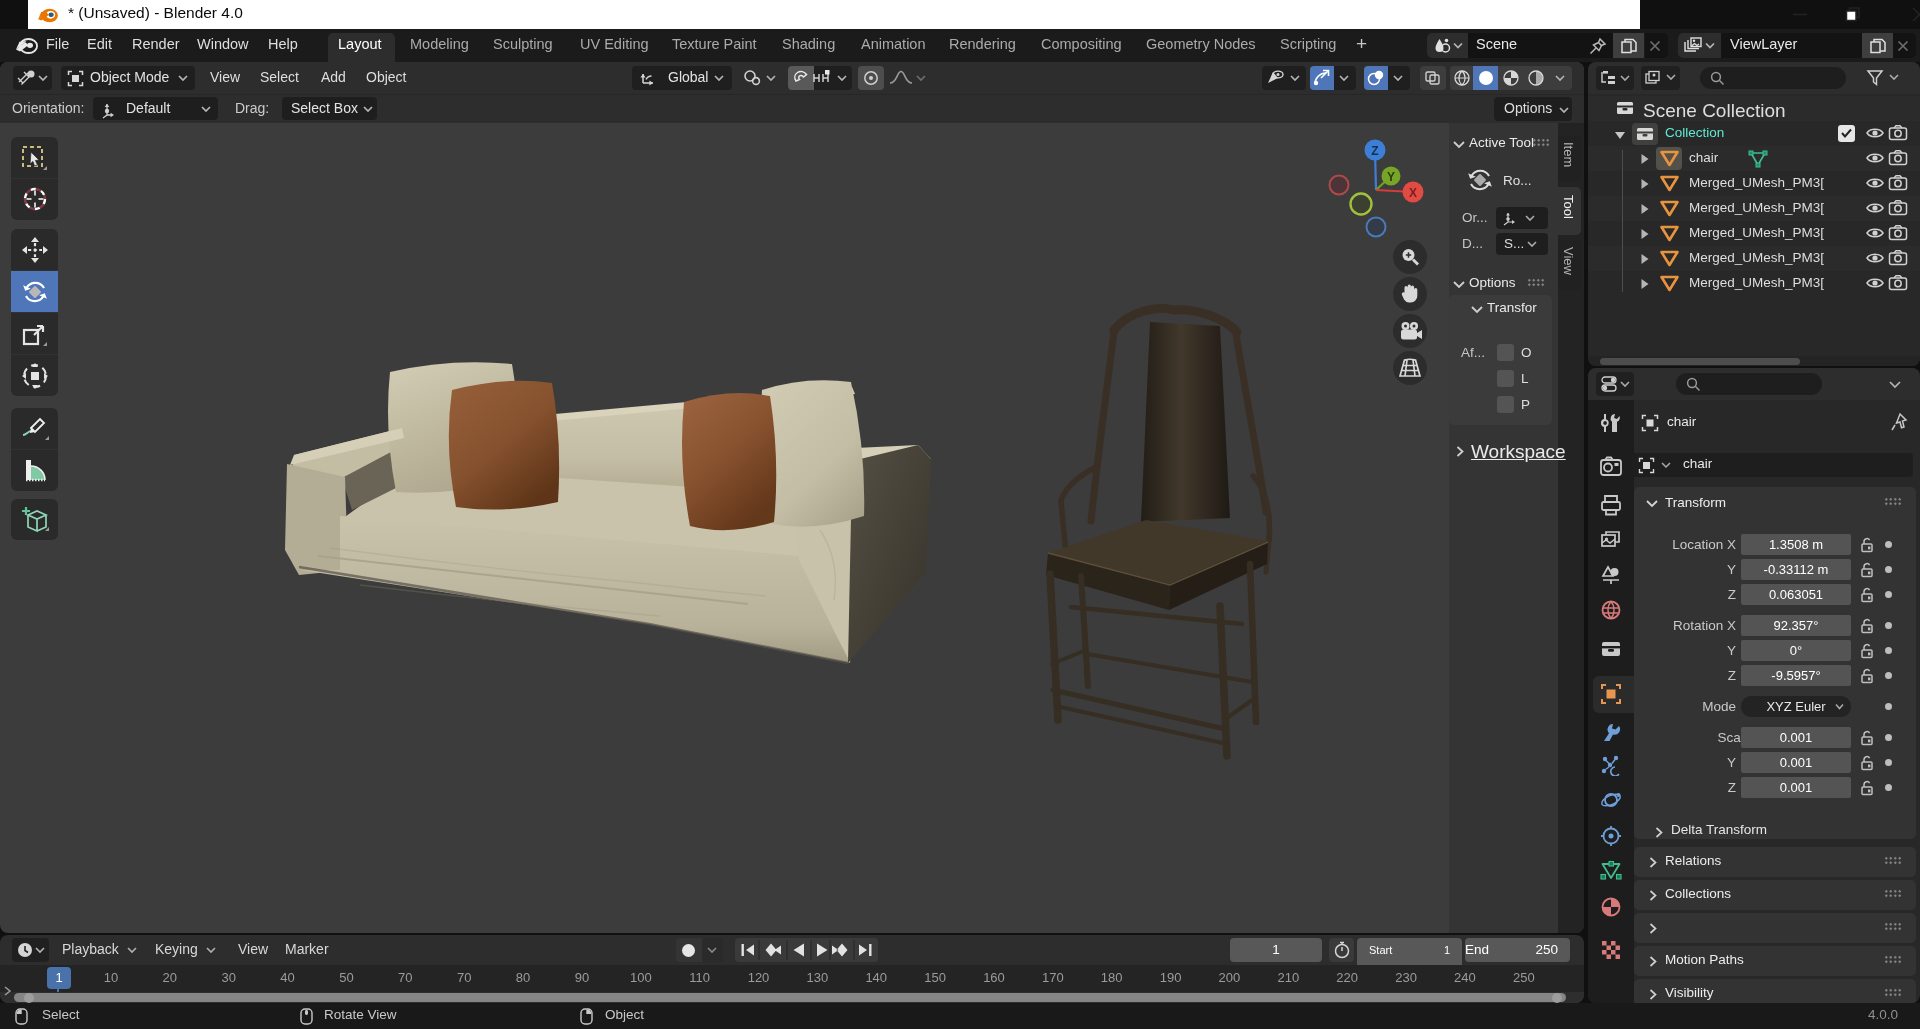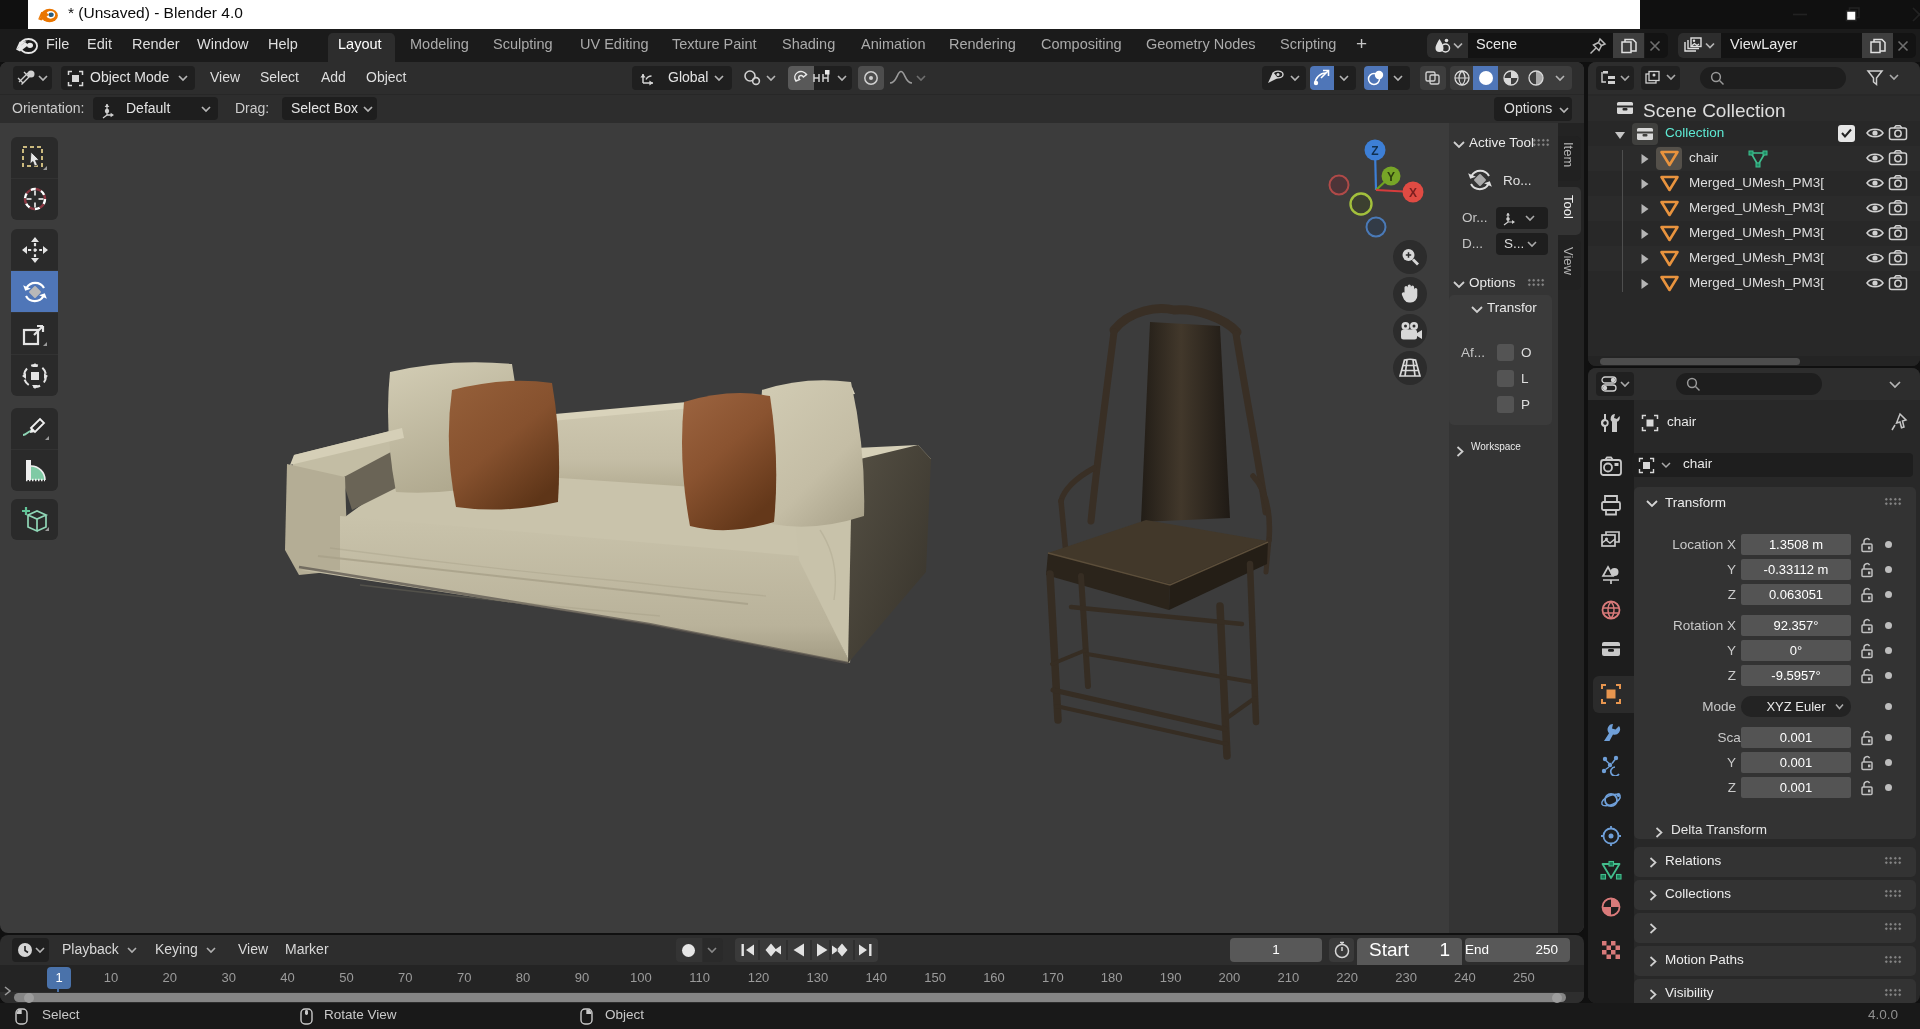--- a/index.html
+++ b/index.html
@@ -448,21 +448,21 @@
     <div class="abs" style="left:1461px;top:222px;color:#c6c6c6;font-size:13.5px;">Af...</div>
     <div class="abs" style="left:1497px;top:221px;width:17px;height:17px;background:#545454;border-radius:3px;"></div>
     <div class="abs" style="left:1521px;top:222px;color:#dddddd;font-size:13.5px;">O</div>
     <div class="abs" style="left:1497px;top:247px;width:17px;height:17px;background:#545454;border-radius:3px;"></div>
     <div class="abs" style="left:1521px;top:248px;color:#dddddd;font-size:13.5px;">L</div>
     <div class="abs" style="left:1497px;top:273px;width:17px;height:17px;background:#545454;border-radius:3px;"></div>
     <div class="abs" style="left:1521px;top:274px;color:#dddddd;font-size:13.5px;">P</div>
     <svg class="abs" style="left:1455px;top:322px;" width="10" height="12" viewBox="0 0 10 12">
           <path d="M2.5 2 l5 4.5 l-5 4.5" stroke="#cfcfcf" stroke-width="1.8" fill="none"></path>
         </svg>
-    <div class="abs" style="left:1471px;top:318px;color:#eaeaea;font-size:10px;">Workspace</div>
+    <div class="abs" style="left:1471px;top:318px;color:#eaeaea;font-size:19px;text-decoration:underline;">Workspace</div>
 
     <div class="abs" style="left:1558px;top:13px;width:23px;height:45px;background:#212121;border-radius:0 5px 5px 0;color:#b5b5b5;font-size:13px;">
           <span style="position:absolute;left:3px;top:6px;writing-mode:vertical-rl;">Item</span>
         </div>
     <div class="abs" style="left:1558px;top:64px;width:23px;height:48px;background:#343434;border-radius:0 5px 5px 0;color:#f0f0f0;font-size:13px;">
           <span style="position:absolute;left:3px;top:8px;writing-mode:vertical-rl;">Tool</span>
         </div>
     <div class="abs" style="left:1558px;top:117px;width:23px;height:50px;background:#212121;border-radius:0 5px 5px 0;color:#b5b5b5;font-size:13px;">
           <span style="position:absolute;left:3px;top:7px;writing-mode:vertical-rl;">View</span>
         </div>
@@ -551,21 +551,21 @@
     <line x1="95" y1="2" x2="95" y2="22"></line>
     <line x1="119" y1="2" x2="119" y2="22"></line>
     </g>
   </svg>
   <div class="abs" style="left:1230px;top:3px;width:92px;height:24px;background:#585858;border-radius:4px;color:#fff;font-size:13.5px;text-align:center;line-height:24px;">1</div>
   <div class="abs" style="left:1329px;top:3px;width:25px;height:24px;background:#3a3a3a;border-radius:4px;"></div>
   <svg class="abs" style="left:1333px;top:6px;" width="18" height="18" viewBox="0 0 18 18">
     <circle cx="9" cy="10" r="6.5" fill="none" stroke="#d5d5d5" stroke-width="1.5"></circle>
     <path d="M9 10 V6 M7 1.5 h4 M9 1.5 v2" stroke="#d5d5d5" stroke-width="1.5" fill="none"></path>
   </svg>
-  <div class="abs" style="left:1357px;top:3px;width:105px;height:32px;background:#585858;border-radius:4px;color:#fff;font-size:19px;line-height:24px;"><span style="margin-left:12px;">Start</span><span style="position:absolute;right:12px;">1</span></div>
+  <div class="abs" style="left:1357px;top:3px;width:105px;height:32px;background:#585858;border-radius:4px;color:#fff;font-size:11px;line-height:24px;"><span style="margin-left:12px;">Start</span><span style="position:absolute;right:12px;">1</span></div>
   <div class="abs" style="left:1465px;top:3px;width:105px;height:24px;background:#585858;border-radius:4px;color:#fff;font-size:13.5px;line-height:24px;"><span style="margin-left:0;">End</span><span style="position:absolute;right:12px;">250</span></div>
 
   <div class="abs" style="left:0;top:30px;width:1584px;height:27px;background:#242424;"></div>
   <div class="abs" id="ruler" style="top:30px;left:0;width:1892px;height:27px;color:#9b9b9b;font-size:13px;">
         <span style="position:absolute;left:90.9803px;width:40px;text-align:center;top:5px;">10</span>
         <span style="position:absolute;left:149.84730000000002px;width:40px;text-align:center;top:5px;">20</span>
         <span style="position:absolute;left:208.7143px;width:40px;text-align:center;top:5px;">30</span>
         <span style="position:absolute;left:267.5813px;width:40px;text-align:center;top:5px;">40</span>
         <span style="position:absolute;left:326.4483px;width:40px;text-align:center;top:5px;">50</span>
         <span style="position:absolute;left:385.31530000000004px;width:40px;text-align:center;top:5px;">70</span>

